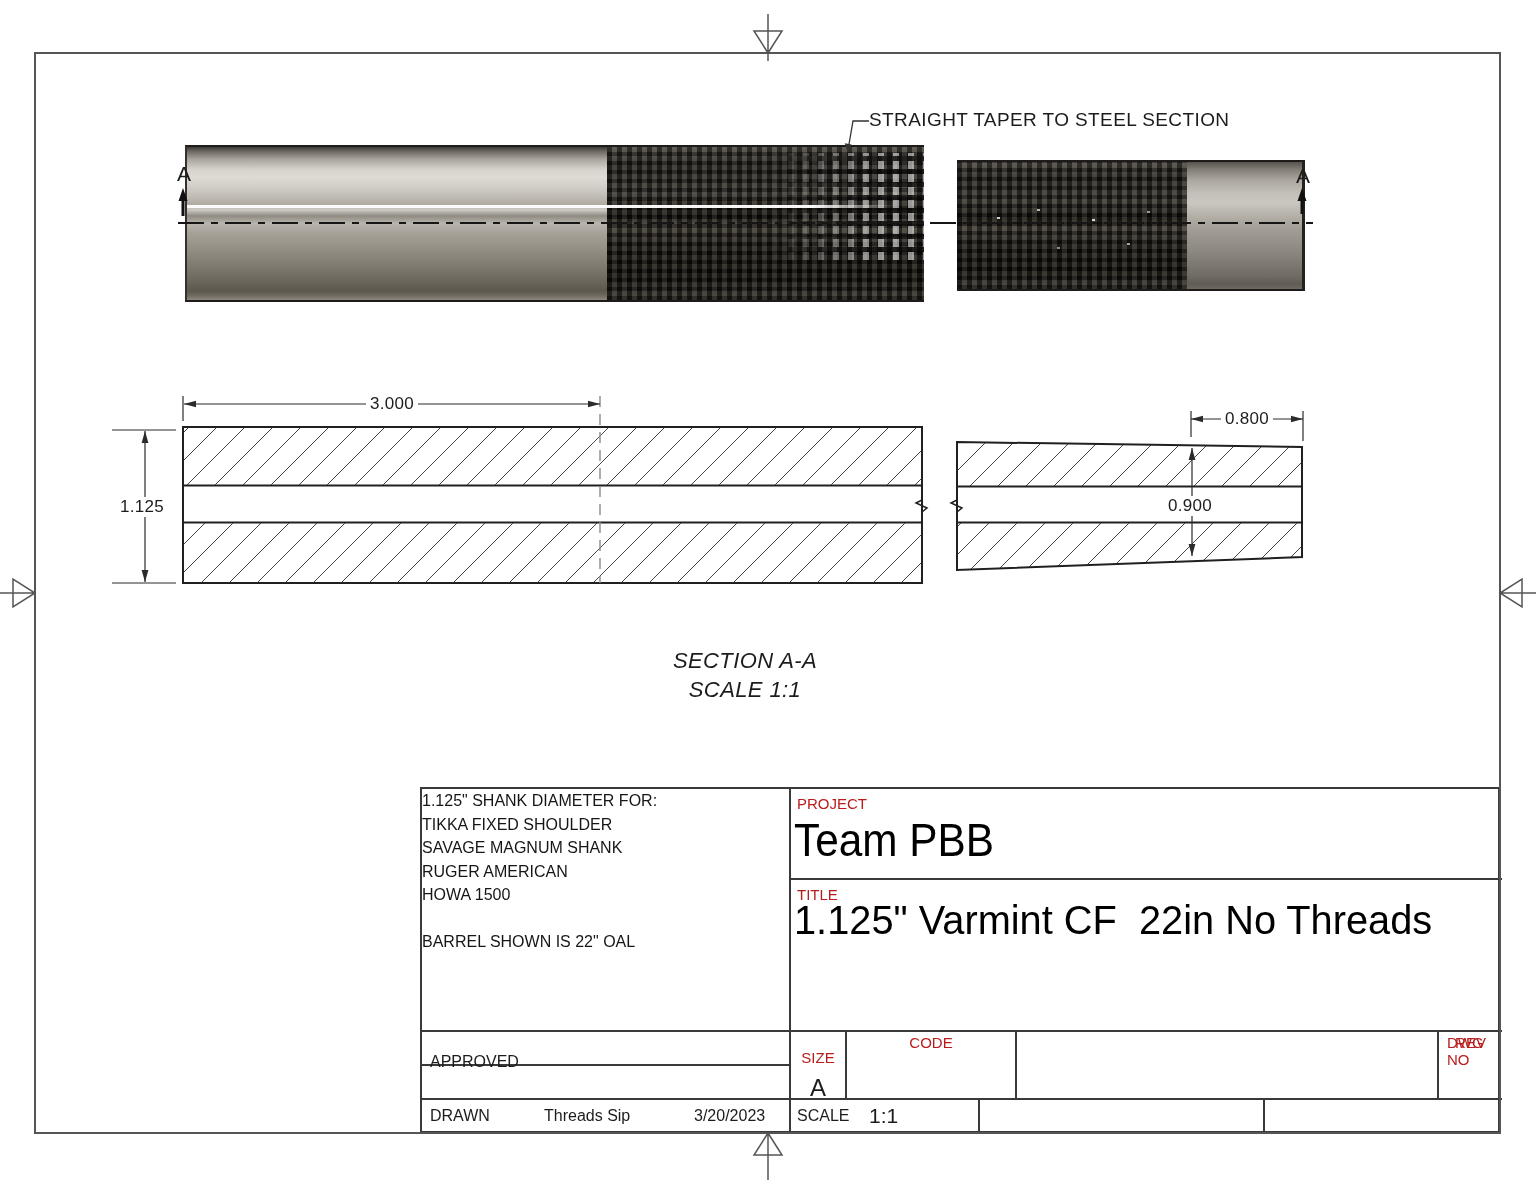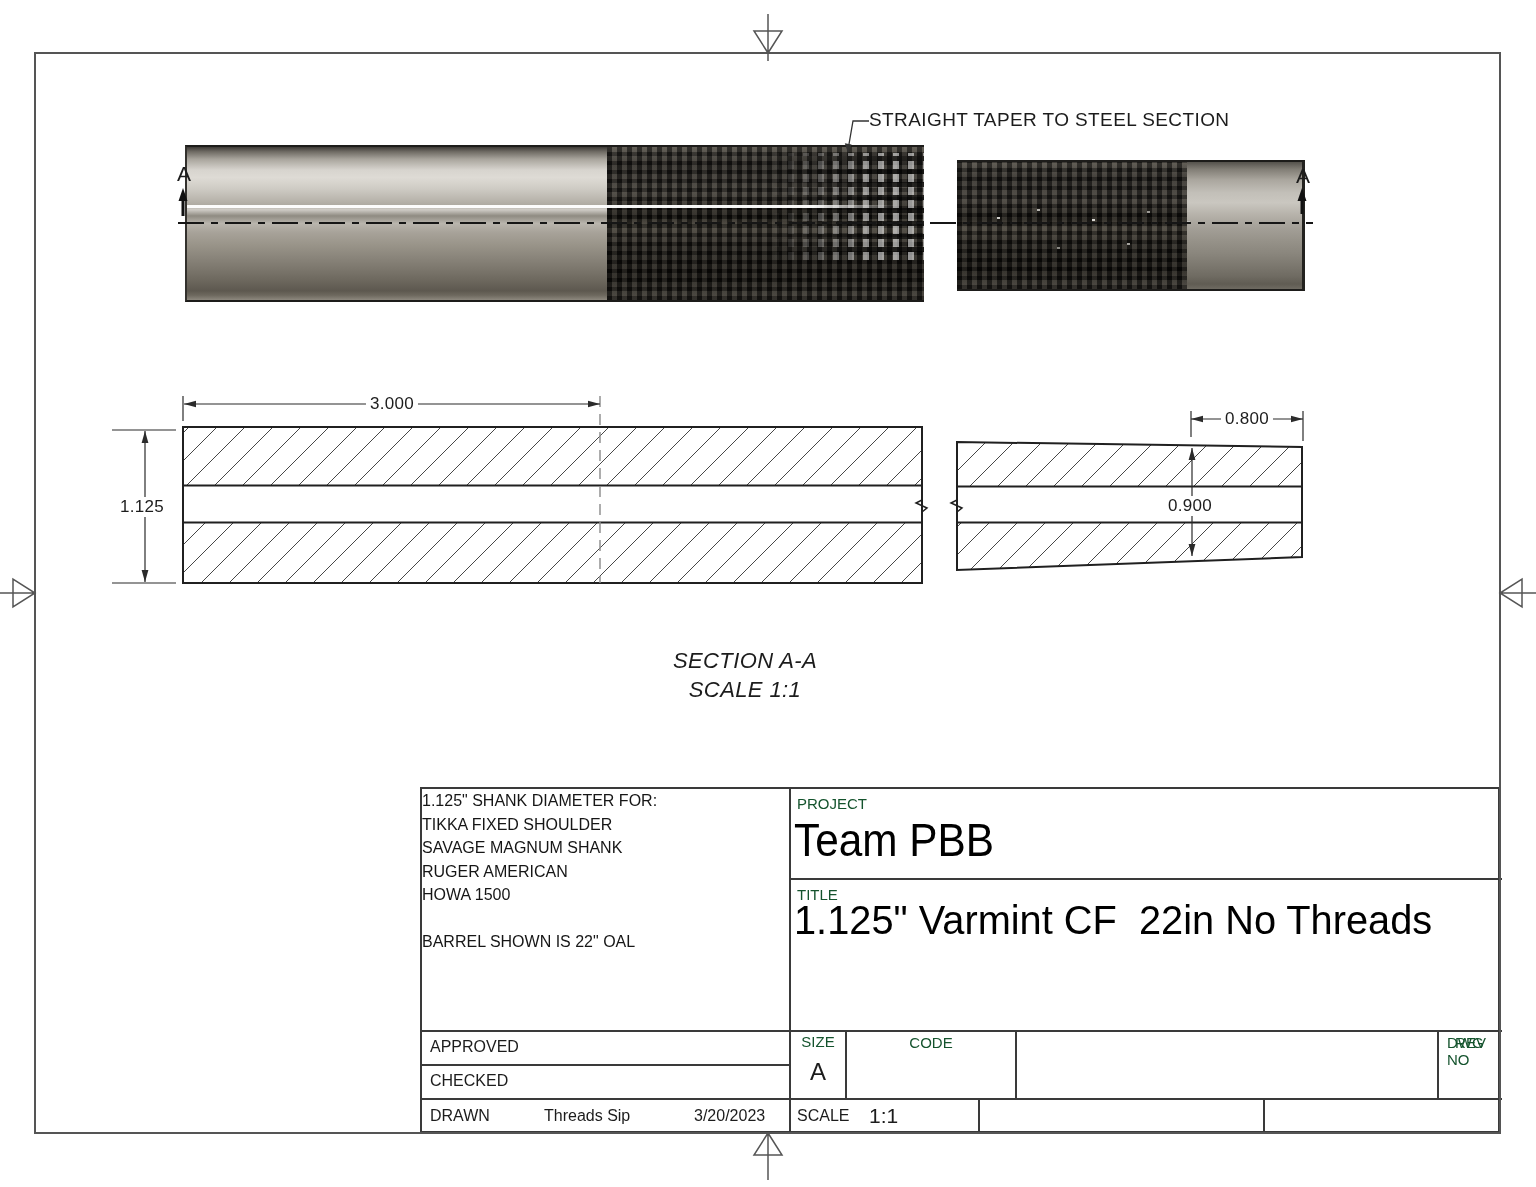--- a/index.html
+++ b/index.html
@@ -53,21 +53,21 @@
   
   .dim-text{position:absolute;transform:translate(-50%,-50%);background:#fff;padding:0 4px;
     font-size:17px;letter-spacing:.3px;z-index:4;}
   .sec-letter{position:absolute;transform:translate(-50%,-50%);font-size:21px;z-index:4;}
   .callout{position:absolute;transform:translateY(-50%);font-size:19px;letter-spacing:.4px;z-index:4;}
   .sec-title{position:absolute;transform:translate(-50%,-50%);font-size:22px;letter-spacing:.4px;z-index:4;font-style:italic;}
   
   #title-block{position:absolute;left:420px;top:787px;width:1080px;height:346px;
     border:2px solid #3a3a3a;box-sizing:border-box;z-index:2;background:#fff;}
   .tb-line{position:absolute;background:#3a3a3a;}
-  .tb-label{font-size:15px;color:#14532d;}
+  .tb-label{font-size:15px;color:#b91c1c;}
   .tb-cell{position:absolute;box-sizing:border-box;}
   .notes{left:48px;top:24px;width:310px;font-size:16px;line-height:23.5px;white-space:pre-line;color:#161616;}
   .tb-project-value{position:absolute;left:372px;top:24px;font-size:46px;transform:scaleX(.92);transform-origin:left top;white-space:pre;color:#000;}
   .tb-title-value{position:absolute;left:372px;top:108px;font-size:41px;transform:scaleX(.97);transform-origin:left top;white-space:pre;color:#000;}
   .row-label{position:absolute;left:8px;top:50%;transform:translateY(-50%);font-size:16px;}
   .big-val{font-size:21px;}
 </style>
 </head>
 <body>
 
@@ -197,34 +197,31 @@
 RUGER AMERICAN
 HOWA 1500
 
 BARREL SHOWN IS 22" OAL</div>
 
     <div class="tb-label abs" style="left:375px;top:6px">PROJECT</div>
     <div class="tb-project-value">Team PBB</div>
     <div class="tb-label abs" style="left:375px;top:97px">TITLE</div>
     <div class="tb-title-value">1.125" Varmint CF  22in No Threads</div>
 
-    <div class="tb-cell" style="left:0;top:241px;width:367px;height:34px">
+    <div class="tb-cell" style="left:0;top:256px;width:367px;height:34px">
       <span class="row-label">APPROVED</span>
-    </div>
-    <div class="tb-cell" style="left:0;top:275px;width:367px;height:34px">
-      <span class="row-label">CHECKED</span>
     </div>
     <div class="tb-cell" style="left:0;top:309px;width:367px;height:35px">
       <span class="row-label">DRAWN</span>
       <span class="row-label" style="left:122px">Threads Sip</span>
       <span class="row-label" style="left:272px">3/20/2023</span>
     </div>
 
     <div class="tb-cell" style="left:367px;top:241px;width:58px;height:70px;text-align:center">
-      <div class="tb-label" style="margin-top:3px">SIZE</div>
+      <div class="tb-label" style="margin-top:19px">SIZE</div>
       <div style="font-size:24px;margin-top:8px">A</div>
     </div>
     <div class="tb-cell tb-label" style="left:425px;top:245px;width:168px;text-align:center">CODE</div>
     <div class="tb-cell tb-label" style="left:1025px;top:245px">DWG NO</div>
     <div class="tb-cell tb-label" style="left:1017px;top:245px;width:63px;text-align:center;left:1017px">REV</div>
 
     <div class="tb-cell" style="left:367px;top:309px;width:177px;height:35px">
       <span class="row-label">SCALE</span>
       <span class="row-label big-val" style="left:80px">1:1</span>
     </div>

